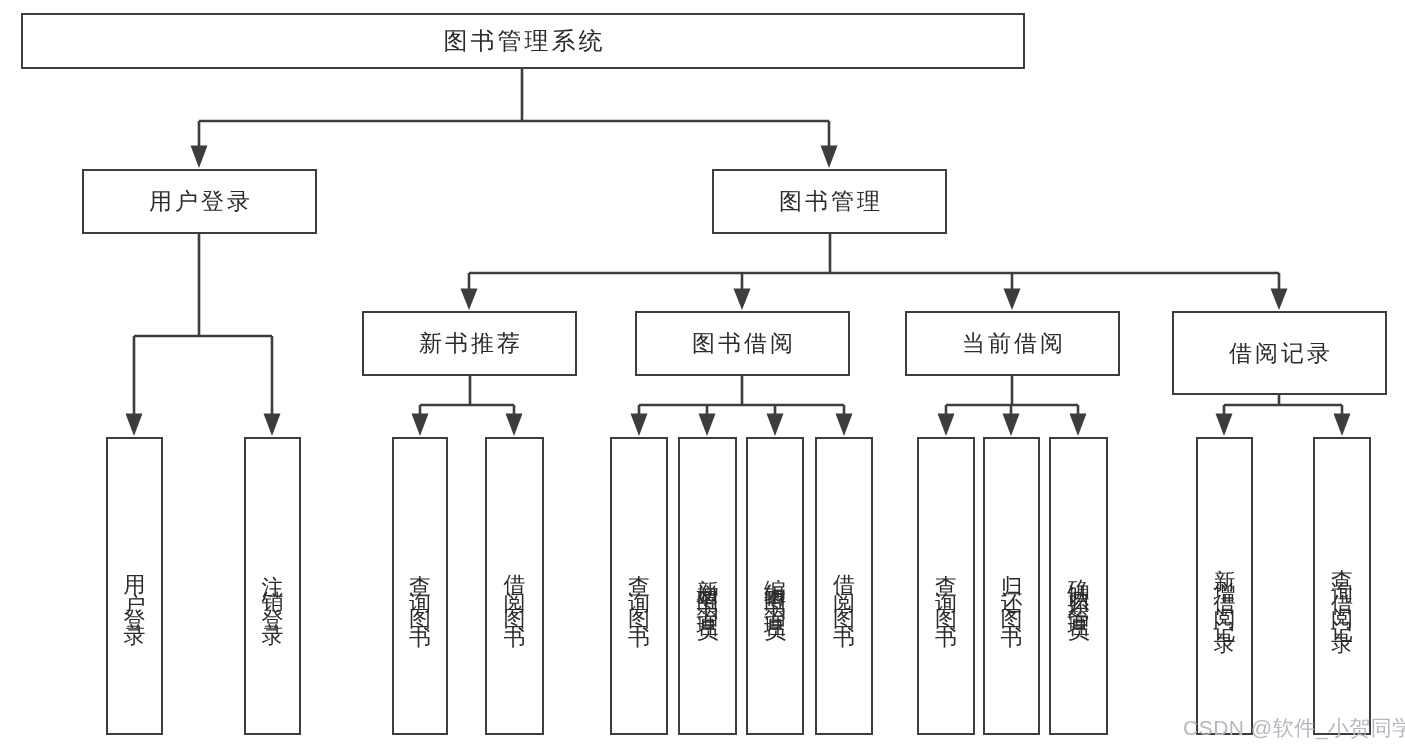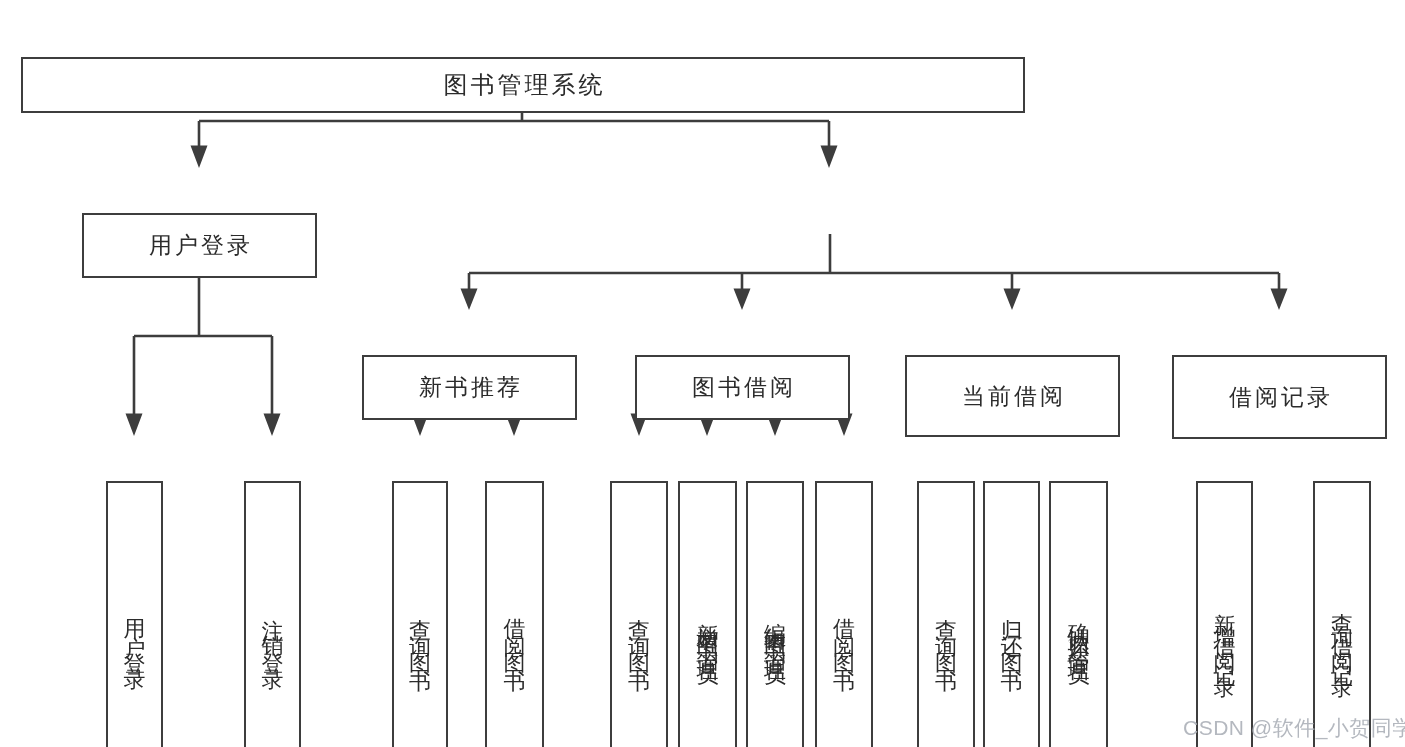--- a/index.html
+++ b/index.html
@@ -11,21 +11,20 @@
   html,body{margin:0;padding:0;background:#fff;}
   .stage{
     position:relative;width:1405px;height:747px;background:#fff;overflow:hidden;
     font-family:"Liberation Sans","DejaVu Sans",sans-serif;color:var(--text);
   }
   .wires{position:absolute;left:0;top:0;z-index:1;}
   .box{
     position:absolute;background:var(--boxbg);border:2.5px solid var(--line);
     box-sizing:border-box;display:flex;align-items:center;justify-content:center;
     z-index:2;
-    margin-top:44px;
   }
   .h .lbl{font-size:23px;letter-spacing:3px;padding-left:3px;white-space:nowrap;}
   .h.root .lbl{font-size:24px;}
   .v .lbl{
     writing-mode:vertical-rl;text-orientation:mixed;
     font-size:22px;line-height:1;white-space:nowrap;
   }
   .v .lbl.short{letter-spacing:17px;margin-top:9px;}
   .v .lbl.medium{letter-spacing:13px;margin-top:7px;}
   .v .lbl.long{letter-spacing:6px;margin-top:3px;}
@@ -68,28 +67,31 @@
              M1333.5 413.5 L1350.5 413.5 L1342 436 Z"></path>
   </svg>
 
   <div class="box h root" style="left:21px;top:13px;width:1004px;height:56px">
     <span class="lbl">图书管理系统</span>
   </div>
 
   <div class="box h" style="left:82px;top:169px;width:235px;height:65px">
     <span class="lbl">用户登录</span>
   </div>
+  <div class="box h" style="left:712px;top:169px;width:235px;height:65px">
+    <span class="lbl">图书管理</span>
+  </div>
 
   <div class="box h" style="left:362px;top:311px;width:215px;height:65px">
     <span class="lbl">新书推荐</span>
   </div>
   <div class="box h" style="left:635px;top:311px;width:215px;height:65px">
     <span class="lbl">图书借阅</span>
   </div>
-  <div class="box h" style="left:905px;top:311px;width:215px;height:82px">
+  <div class="box h" style="left:905px;top:311px;width:215px;height:65px">
     <span class="lbl">当前借阅</span>
   </div>
   <div class="box h" style="left:1172px;top:311px;width:215px;height:84px">
     <span class="lbl">借阅记录</span>
   </div>
 
   <div class="box v" style="left:106px;top:437px;width:57px;height:298px">
     <span class="lbl short">用户登录</span>
   </div>
   <div class="box v" style="left:244px;top:437px;width:57px;height:298px">

